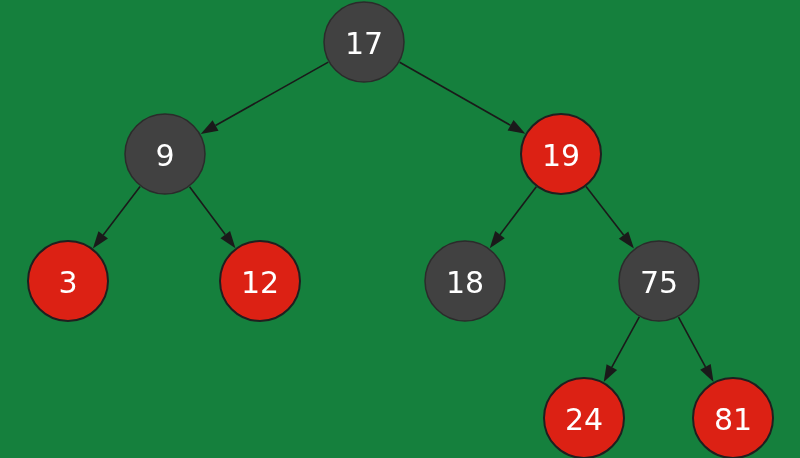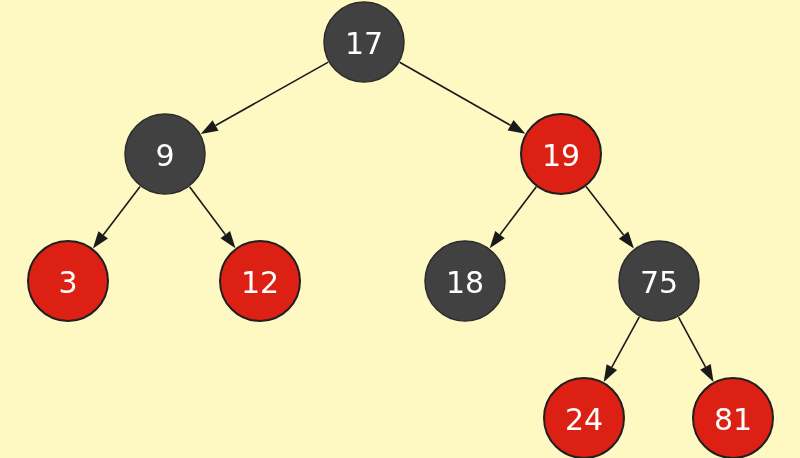--- a/index.html
+++ b/index.html
@@ -4,21 +4,21 @@
 <style>
   html, body {
     margin: 0;
     padding: 0;
     background: #ffffff;
   }
   #canvas {
     position: relative;
     width: 800px;
     height: 458px;
-    background: #fef9c3;
+    background: #15803d;
     overflow: hidden;
     font-family: "DejaVu Sans", sans-serif;
   }
   #tree-svg {
     position: absolute;
     left: 0;
     top: 0;
     width: 800px;
     height: 458px;
   }

